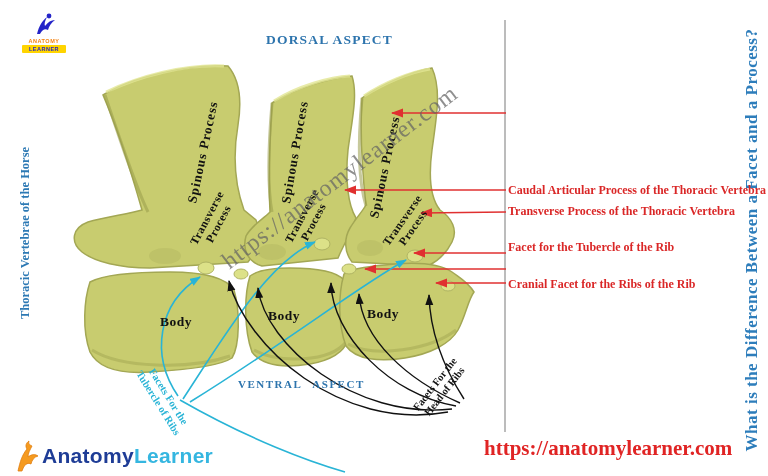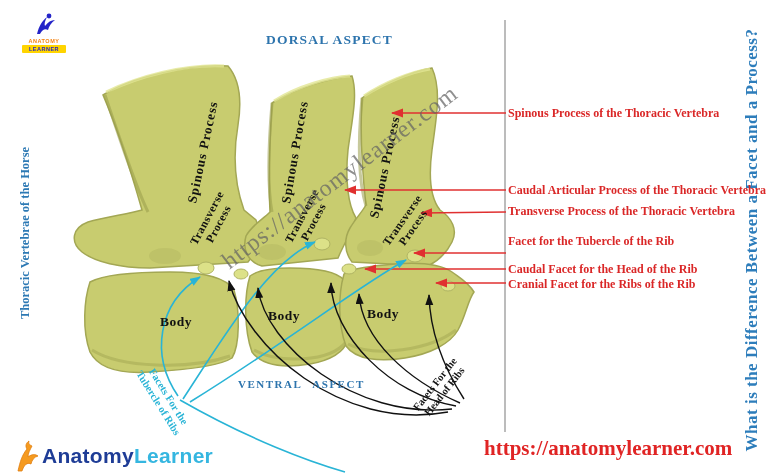--- a/index.html
+++ b/index.html
@@ -152,25 +152,23 @@
   </div>
   <div class="abs bonelbl transverse z3" style="left:408px;top:224px;transform:translate(-50%,-50%) rotate(-55deg);">
     <span style="display:block;">Transverse</span>
     <span style="display:block;">Process</span>
   </div>
 
   <div class="abs bonelbl bodylbl z3" style="left:176px;top:322px;transform:translate(-50%,-50%);">Body</div>
   <div class="abs bonelbl bodylbl z3" style="left:284px;top:316px;transform:translate(-50%,-50%);">Body</div>
   <div class="abs bonelbl bodylbl z3" style="left:383px;top:314px;transform:translate(-50%,-50%);">Body</div>
 
-  <div class="abs redlbl z4" style="top:106px;">Spinous Process of the Thoracic Vertebra</div>
   <div class="abs redlbl z4" style="top:183px;text-align:center;">Caudal Articular Process of the Thoracic Vertebra</div>
   <div class="abs redlbl z4" style="top:204px;">Transverse Process of the Thoracic Vertebra</div>
-  <div class="abs redlbl z4" style="top:234px;">Facet for the Tubercle of the Rib</div>
-  <div class="abs redlbl z4" style="top:262px;">Caudal Facet for the Head of the Rib</div>
+  <div class="abs redlbl z4" style="top:240px;">Facet for the Tubercle of the Rib</div>
   <div class="abs redlbl z4" style="top:277px;">Cranial Facet for the Ribs of the Rib</div>
 
   <div class="abs facetlbl facet-cyan z3" style="left:163px;top:400px;transform:translate(-50%,-50%) rotate(58deg);">
     <span style="display:block;">Facets For the</span>
     <span style="display:block;">Tubercle of Ribs</span>
   </div>
   <div class="abs facetlbl facet-black z3" style="left:440px;top:388px;transform:translate(-50%,-50%) rotate(-52deg);">
     <span style="display:block;">Facets For the</span>
     <span style="display:block;">Head of Ribs</span>
   </div>

